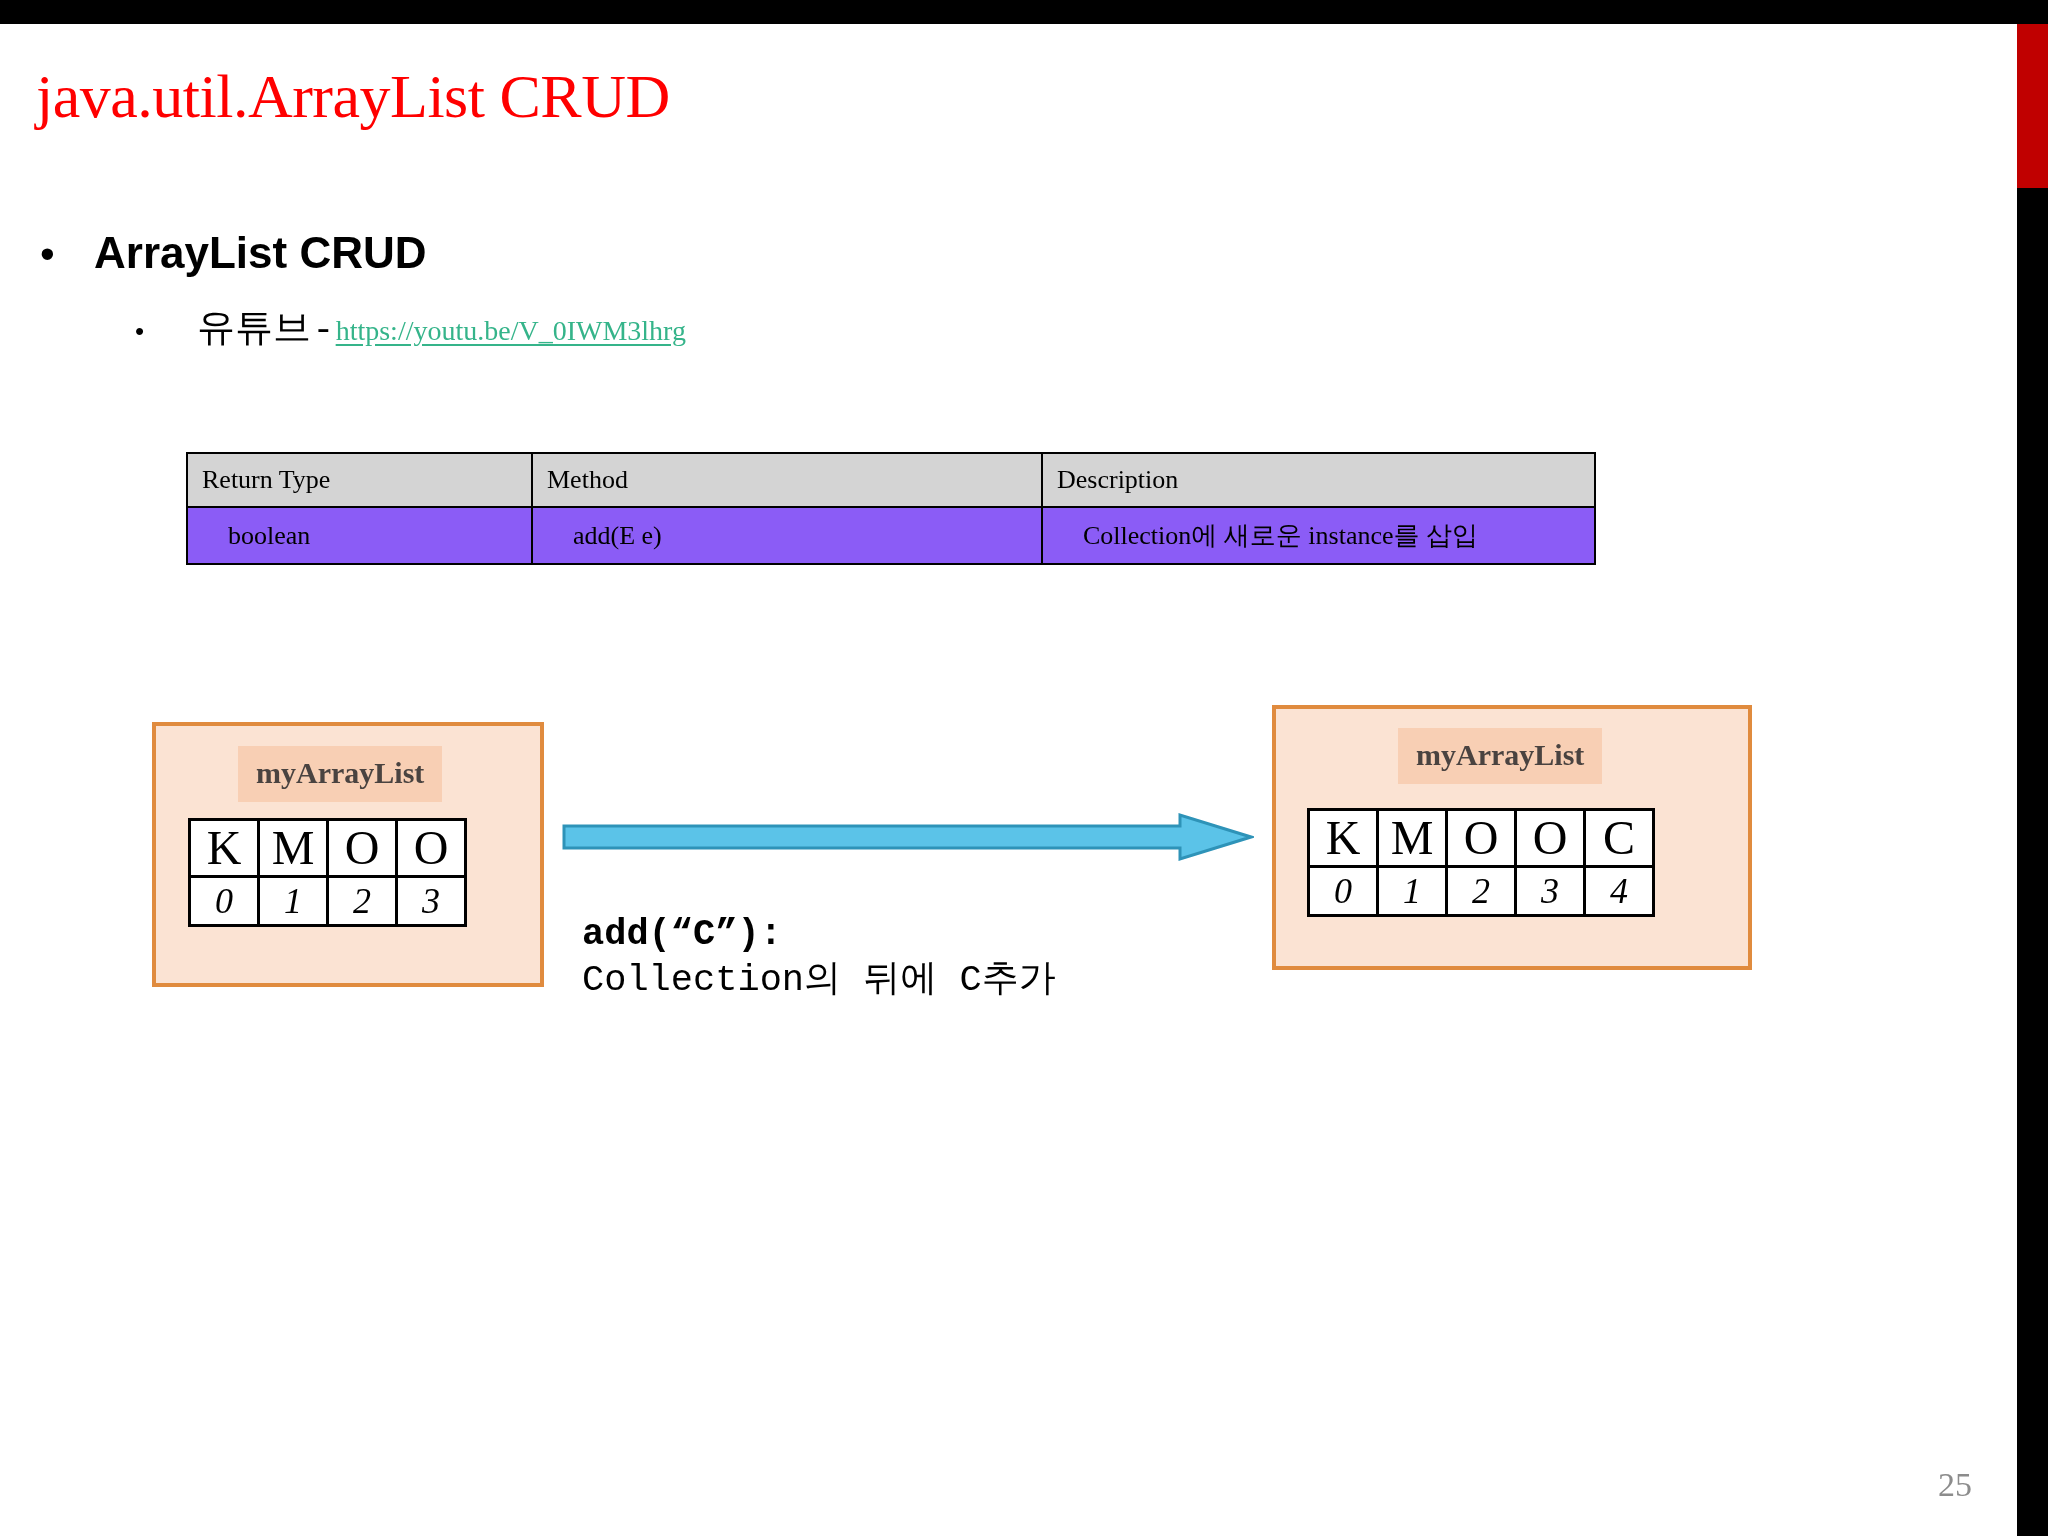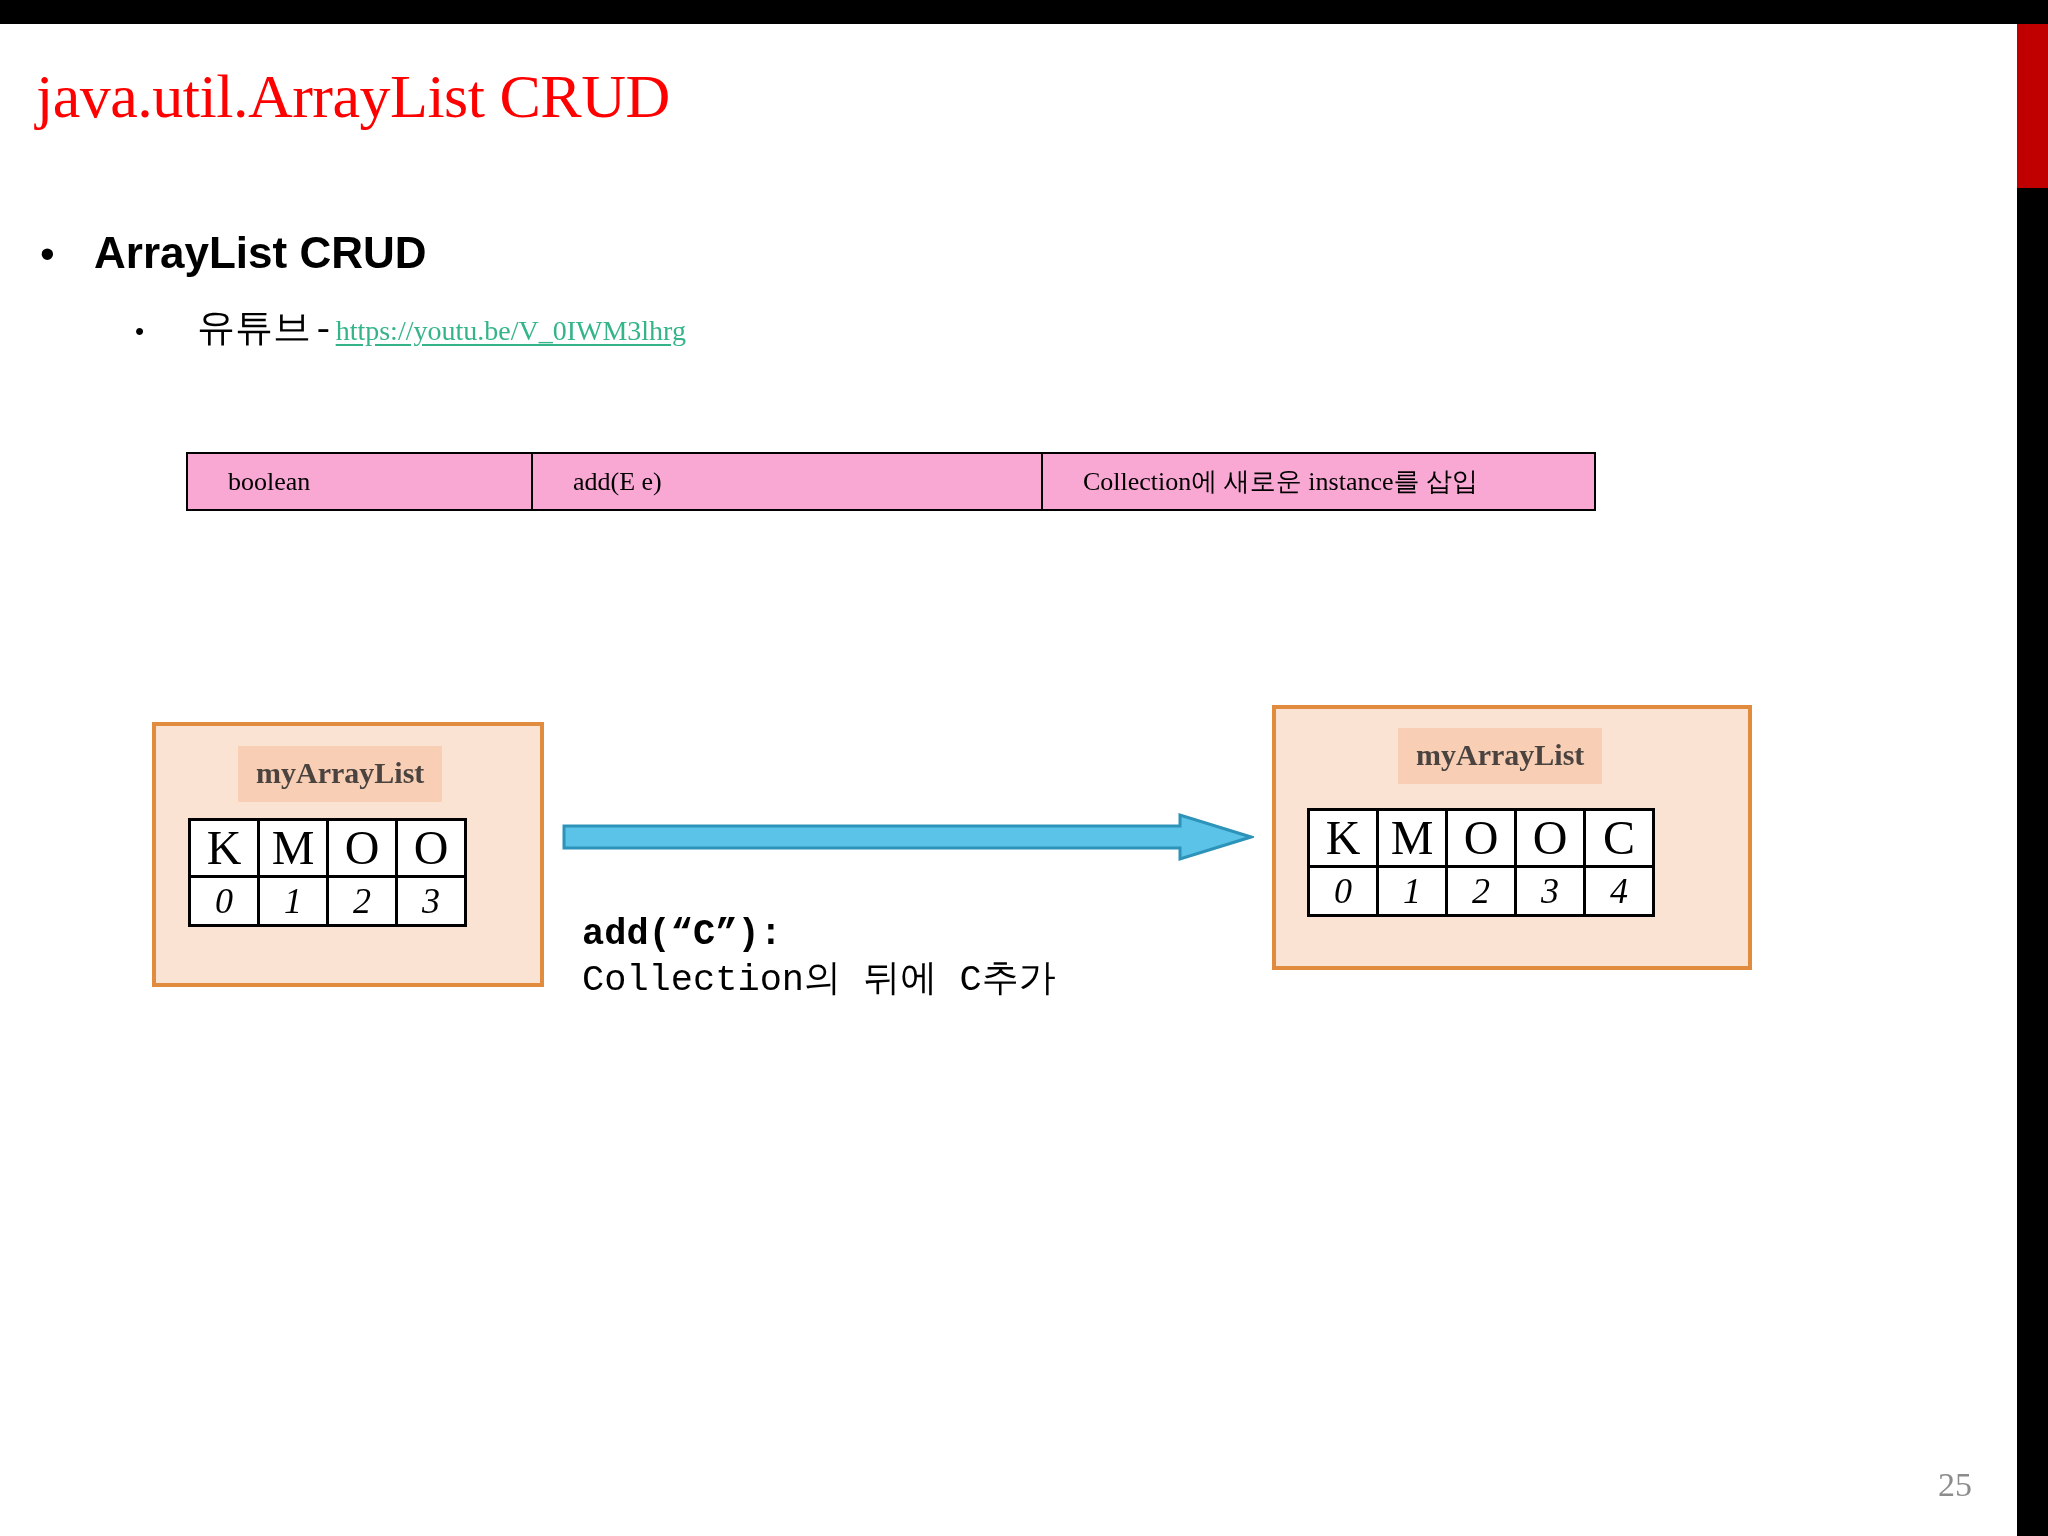--- a/index.html
+++ b/index.html
@@ -118,21 +118,21 @@
     font-size: 26px;
     color: #000000;
     padding: 10px 14px;
     vertical-align: middle;
     height: 32px;
   }
   .method-table .hdr td {
     background: #D4D4D4;
   }
   .method-table .body td {
-    background: #f9a8d4;
+    background: #8b5cf6;
     padding-left: 40px;
   }
   .col-a { width: 345px; }
   .col-b { width: 510px; }
   .col-c { width: 553px; }
 
   
   .array-panel {
     position: absolute;
     background: #FBE3D3;
@@ -244,20 +244,25 @@
   <span class="link">https://youtu.be/V_0IWM3lhrg</span>
 </div>
 
 <table class="method-table">
   <colgroup>
     <col class="col-a">
       <col class="col-b">
       <col class="col-c">
   </colgroup>
   <tbody>
+      <tr class="hdr">
+    <td>Return Type</td>
+    <td>Method</td>
+    <td>Description</td>
+  </tr>
   <tr class="body">
     <td>boolean</td>
     <td>add(E e)</td>
     <td>Collection에 새로운 instance를 삽입</td>
   </tr>
 </tbody>
   </table>
 
 <div class="array-panel panel-left"></div>
 <div class="panel-label label-left">myArrayList</div>

